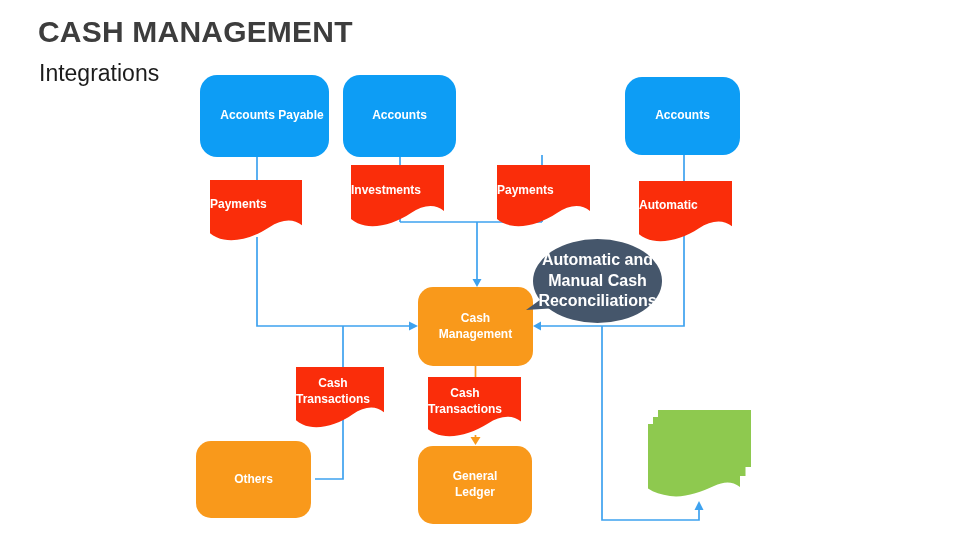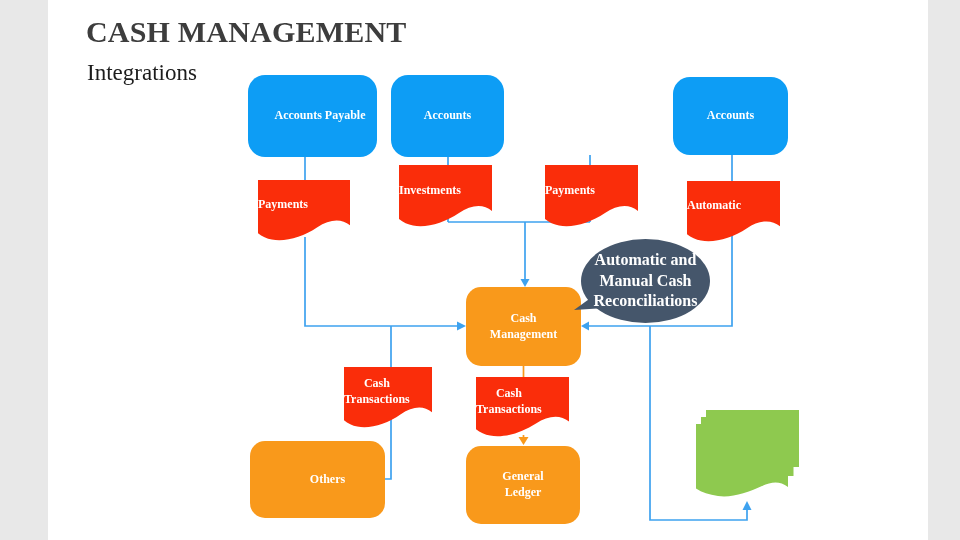--- a/index.html
+++ b/index.html
@@ -9,22 +9,22 @@
     --c-callout:#45566b;
     --c-bank:#8ec94f;
     --c-connector:#3ea2ef;
     --c-title:#3d3d3d;
     --c-subtitle:#1c1c1c;
     --c-node_text:#ffffff;
     --c-background:#ffffff;
   }
   html,body{margin:0;padding:0;background:#e8e8e8;}
   #slide{
-    position:relative;width:880px;height:540px;background:var(--c-background);
-    font-family:Liberation Serif, serif;overflow:hidden;margin-left:48px;
+    position:relative;width:960px;height:540px;background:var(--c-background);
+    font-family:Liberation Sans, sans-serif;overflow:hidden;
   }
   .abs{position:absolute;}
   #page-title{
     left:38px;top:15px;font-size:30px;font-weight:700;color:var(--c-title);
     letter-spacing:0.2px;white-space:nowrap;
   }
   #page-subtitle{
     left:39px;top:60px;font-size:23px;font-weight:400;color:var(--c-subtitle);
     white-space:nowrap;
   }
@@ -146,21 +146,21 @@
     <div class="lbl-wrap">
         <span class="lbl">Cash
 Transactions</span>
       </div>
   </div>
 
   <div class="abs node box-orange" style="left:418px;top:287px;width:115px;height:79px;">
     <span class="lbl">Cash
 Management</span>
   </div>
-  <div class="abs node box-orange" style="left:202px;top:441px;width:115px;height:77px;padding-left:20px;">
+  <div class="abs node box-orange" style="left:196px;top:441px;width:115px;height:77px;">
     <span class="lbl">Others</span>
   </div>
   <div class="abs node box-orange" style="left:418px;top:446px;width:114px;height:78px;">
     <span class="lbl">General
 Ledger</span>
   </div>
 
   <div class="abs doc" id="node-bank-statements" style="left:648px;top:410px;width:103px;height:88px;">
     <svg viewBox="0 0 103 88" preserveAspectRatio="none">
       <path d="M0 14 H5 V7 H10 V0 H103 V57 H97.5 V66 H92 V77 C84 71 76 71.5 66 76 C52 82.5 36 88 22 86 C13 84.6 6 82.5 0 78.5 Z"></path>

